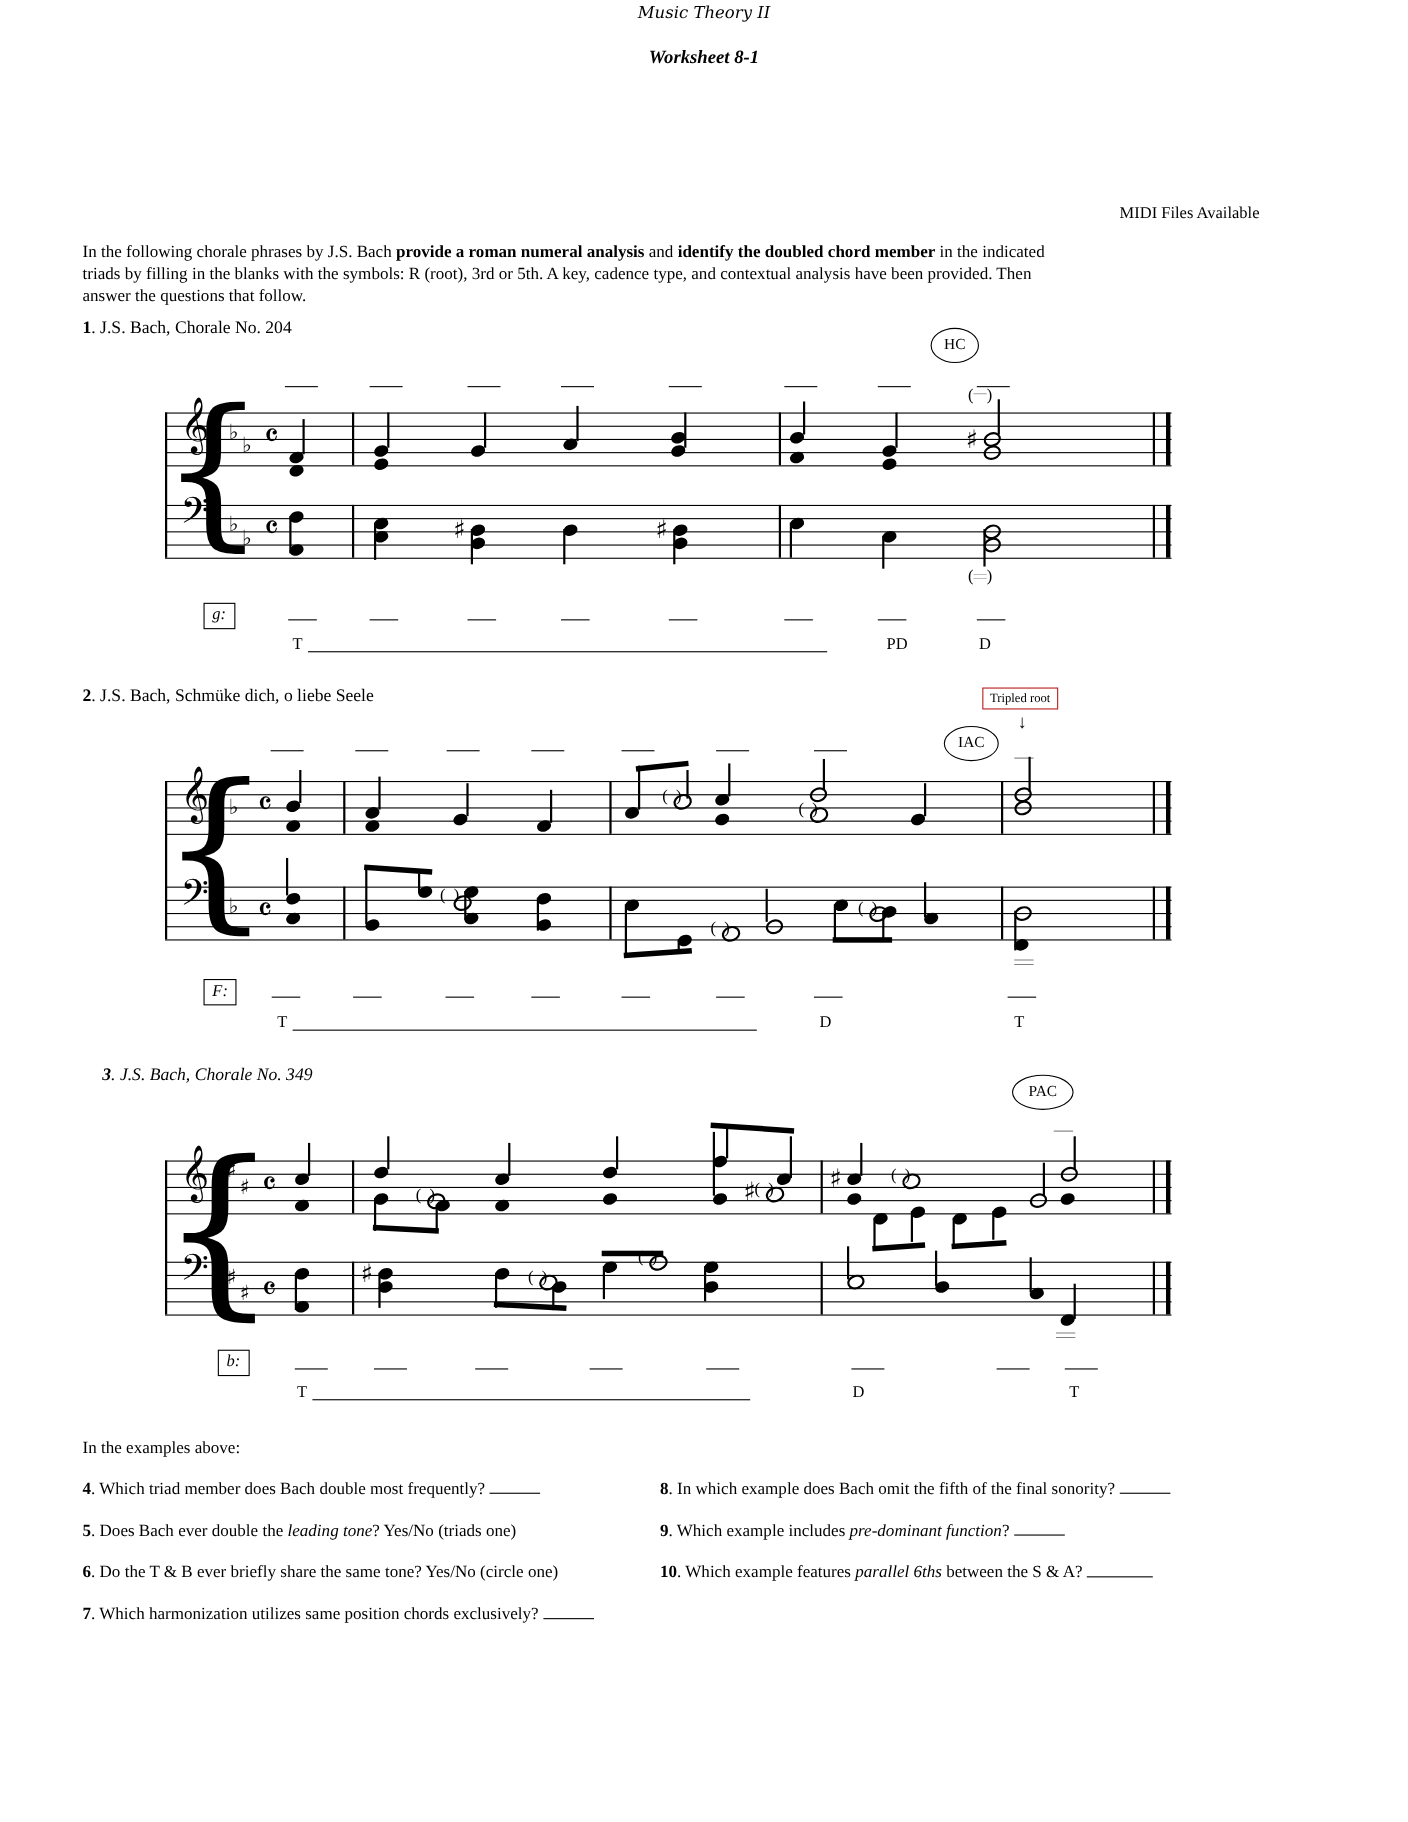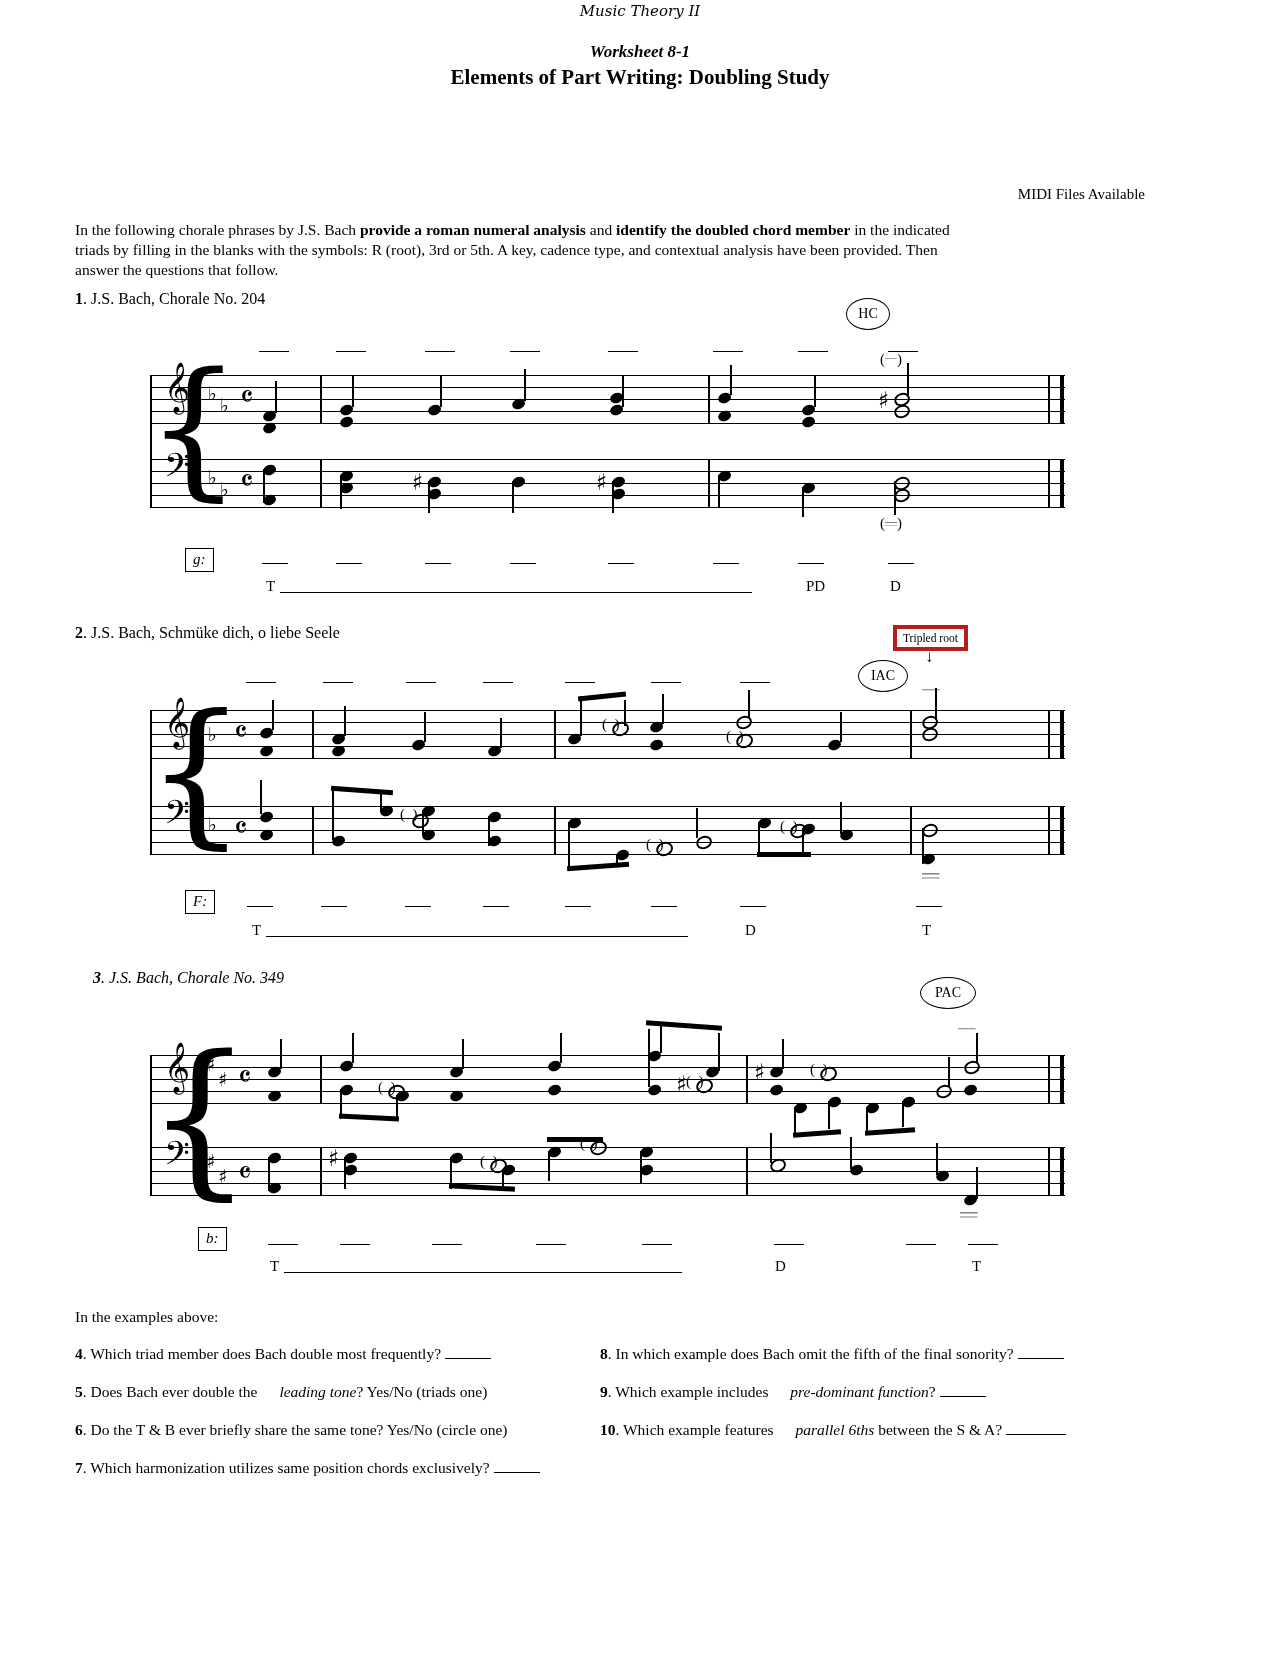--- a/index.html
+++ b/index.html
@@ -77,43 +77,42 @@
   .fn { position:absolute; font-size:15px; }
   .fnline { position:absolute; height:1.3px; background:#000; }
 
   
   .bubble {
     position:absolute; border:1.6px solid #000; border-radius:50%;
     font-size:14px; text-align:center;
     display:flex; align-items:center; justify-content:center;
   }
   .callout {
-    position:absolute; border:4px solid #b91c1c; font-size:11.5px;
+    position:absolute; border:1px solid #b91c1c; font-size:11.5px;
     padding:3px 6px;
   }
   .arrow { position:absolute; font-size:17px; }
 
   
   .qhead { position:absolute; left:75px; top:1306px; font-size:15.5px; }
   .qcol { position:absolute; font-size:15.5px; }
   .q { position:relative; margin-bottom:20px; }
   .q .qn { font-weight:bold; }
-  .q i { font-style:italic;margin-left:18px; }
+  .q i { font-style:italic; }
   .ul { display:inline-block; border-bottom:1px solid #000; width:46px; }
   .ul.w { width:60px; }
 </style>
 </head>
 <body>
 
 <div class="page">
 
   <div class="hdr">
     <div class="hdr-sub">Music Theory II</div>
     <div class="hdr-ws">Worksheet 8-1</div>
-    <div class="hdr-title">Elements of Part Writing: Doubling Study</div>
   </div>
   <div class="midi">MIDI Files Available</div>
 
   <div class="intro">
     <span>In the following chorale phrases by J.S. Bach </span><b>provide a roman numeral analysis</b><span> and </span><b>identify the doubled chord member</b><span> in the indicated triads by filling in the blanks with the symbols: R (root), 3rd or 5th. A key, cadence type, and contextual analysis have been provided. Then answer the questions that follow.</span>
   </div>
 
   <div class="prob" style="left:75px; top:288px;">
     <span class="num">1</span><span>. J.S. Bach, Chorale No. 204</span>
   </div>

